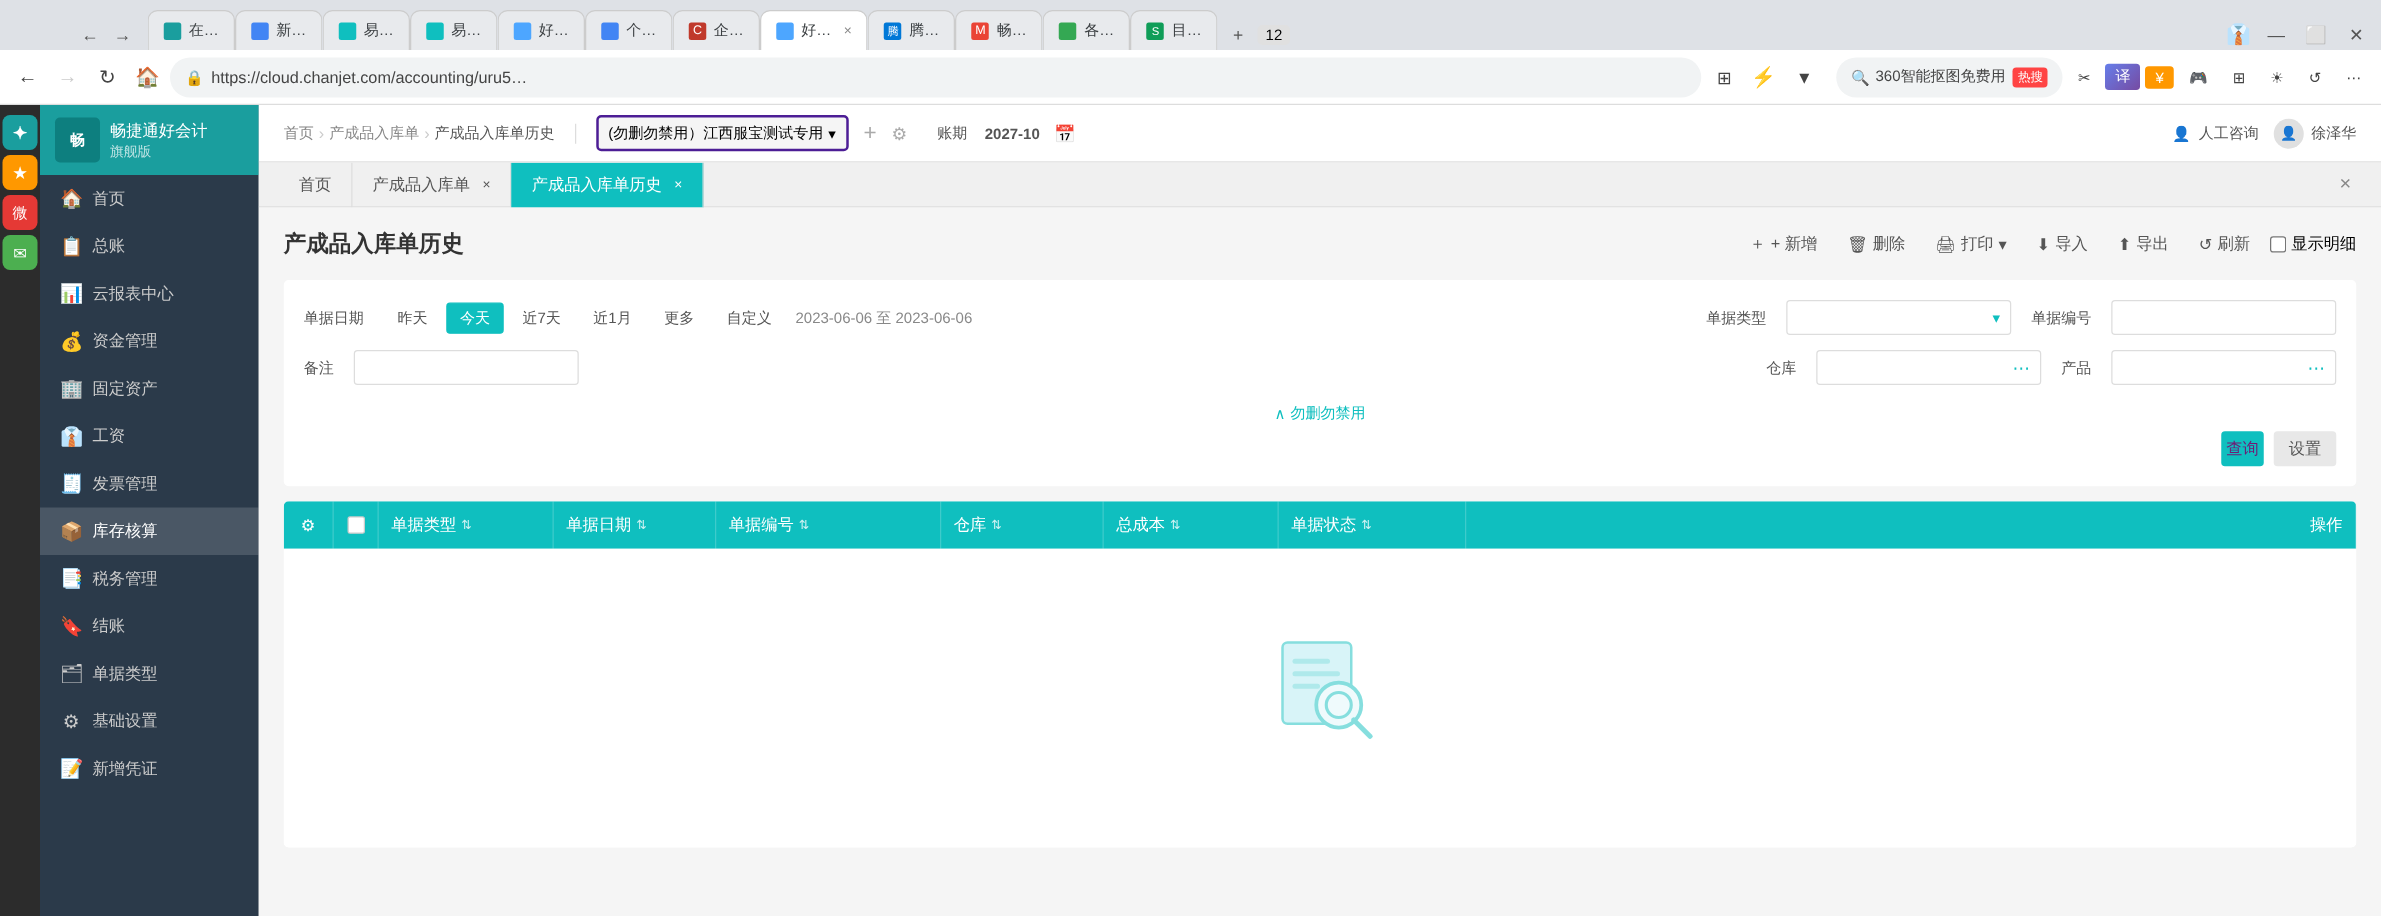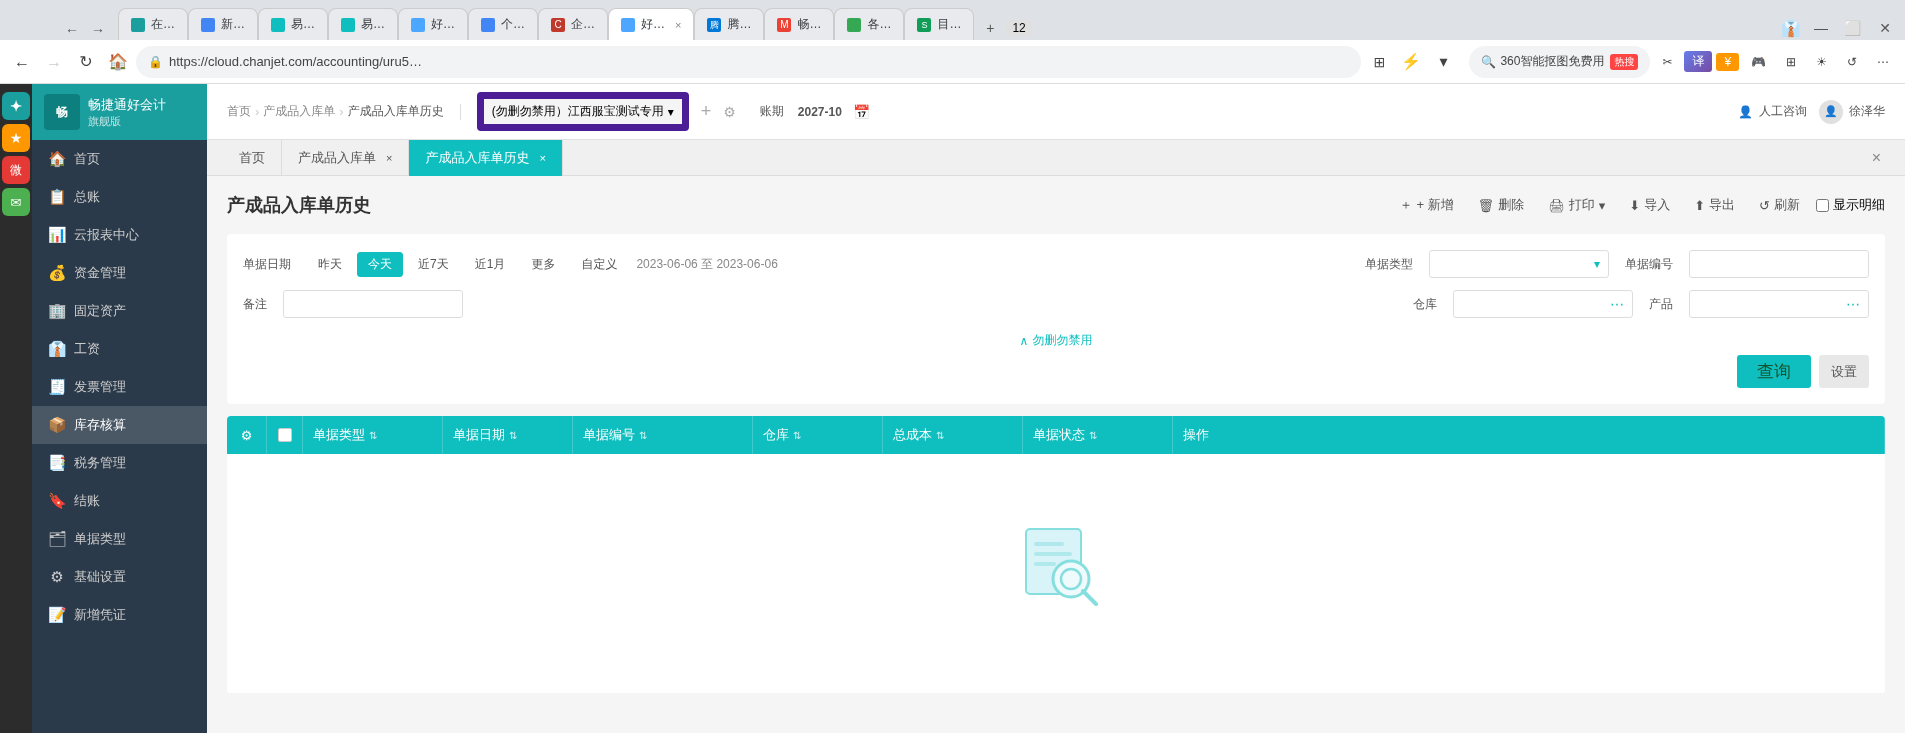--- a/index.html
+++ b/index.html
@@ -41,21 +41,21 @@
     
     
     .page-tabs { display: flex; align-items: center; background: #f0f0f0; border-bottom: 1px solid #ddd; padding: 0 16px; height: 36px; gap: 0; }
     .page-tab { padding: 0 16px; height: 36px; display: flex; align-items: center; font-size: 13px; cursor: pointer; color: #555; border-right: 1px solid #ddd; gap: 6px; }
     .page-tab.active { background: #0fbfbf; color: #fff; }
     .page-tab-close { font-size: 11px; margin-left: 4px; }
 
     
     .page-header { display: flex; align-items: center; justify-content: space-between; padding: 8px 20px; background: #fff; border-bottom: 1px solid #e0e0e0; }
     .page-header-left { display: flex; align-items: center; gap: 8px; }
-    .account-selector { display: flex; align-items: center; gap: 4px; background: #f5f5f5; border: 7px solid #4c1d95; border-radius: 4px; padding: 4px 8px; font-size: 12px; cursor: pointer; }
+    .account-selector { display: flex; align-items: center; gap: 4px; background: #f5f5f5; border: 2px solid #4c1d95; border-radius: 4px; padding: 4px 8px; font-size: 12px; cursor: pointer; }
     .period-label { font-size: 12px; color: #555; }
     .period-value { font-size: 12px; color: #555; font-weight: bold; }
     .header-actions { display: flex; align-items: center; gap: 12px; }
     .header-user { display: flex; align-items: center; gap: 6px; font-size: 12px; color: #555; cursor: pointer; }
 
     
     .content-area { flex: 1; padding: 16px 20px; overflow-y: auto; background: #f5f5f5; }
     .page-title-row { display: flex; align-items: center; justify-content: space-between; margin-bottom: 16px; }
     .page-title { font-size: 18px; font-weight: bold; color: #333; }
     .toolbar { display: flex; align-items: center; gap: 8px; }
@@ -66,36 +66,36 @@
     .filter-row { display: flex; align-items: center; gap: 16px; margin-bottom: 12px; }
     .filter-label { font-size: 12px; color: #555; white-space: nowrap; }
     .filter-date-btns { display: flex; align-items: center; gap: 4px; }
     .date-btn { padding: 3px 10px; border-radius: 3px; font-size: 12px; cursor: pointer; border: 1px solid transparent; color: #555; }
     .date-btn.active { background: #0fbfbf; color: #fff; border-color: #0fbfbf; }
     .date-range-text { font-size: 12px; color: #888; margin-left: 4px; }
     .filter-select { height: 28px; border: 1px solid #ddd; border-radius: 3px; padding: 0 8px; font-size: 12px; min-width: 180px; display: flex; align-items: center; justify-content: space-between; cursor: pointer; background: #fff; }
     .filter-input { height: 28px; border: 1px solid #ddd; border-radius: 3px; padding: 0 8px; font-size: 12px; width: 180px; }
     .filter-row2 { display: flex; align-items: center; gap: 16px; }
     .filter-more-btn { color: #0fbfbf; font-size: 12px; cursor: pointer; display: flex; align-items: center; gap: 4px; justify-content: center; padding: 6px 0 2px; }
-    .query-btn { background: #0fbfbf; color: #14532d; border: none; padding: 5px 20px; border-radius: 3px; font-size: 17px; cursor: pointer; }
+    .query-btn { background: #0fbfbf; color: #701a75; border: none; padding: 5px 4px; border-radius: 3px; font-size: 13px; cursor: pointer; }
     .settings-btn { background: #e8e8e8; color: #555; border: none; padding: 5px 12px; border-radius: 3px; font-size: 13px; cursor: pointer; }
 
     
     .data-table-wrapper { background: #fff; border-radius: 4px; overflow: hidden; }
     .table-header { display: flex; align-items: center; background: #0fbfbf; color: #fff; height: 38px; font-size: 13px; }
     .th-cell { display: flex; align-items: center; padding: 0 10px; height: 100%; border-right: 1px solid rgba(255,255,255,0.2); gap: 4px; white-space: nowrap; }
     .th-cell.settings { width: 40px; justify-content: center; flex-shrink: 0; }
     .th-cell.checkbox { width: 36px; justify-content: center; flex-shrink: 0; }
     .th-cell.doc-type { width: 140px; }
     .th-cell.doc-date { width: 130px; }
     .th-cell.doc-no { width: 180px; }
     .th-cell.warehouse { width: 130px; }
     .th-cell.total-cost { width: 140px; }
     .th-cell.doc-status { width: 150px; }
-    .th-cell.actions { flex: 1; justify-content: flex-start; }
+    .th-cell.actions { flex: 1; justify-content: flex-end; }
     .sort-icon { font-size: 10px; color: rgba(255,255,255,0.8); }
 
     .table-empty { display: flex; flex-direction: column; align-items: center; justify-content: center; padding: 60px 20px; background: #fff; }
 
     .hot-tag { background: #ff4444; color: #fff; font-size: 10px; padding: 1px 4px; border-radius: 3px; margin-left: 2px; text-align: right; }
     .translate-btn { background: linear-gradient(135deg, #667eea, #764ba2); color: #fff; padding: 2px 8px; border-radius: 3px; font-size: 12px; }
     .yuan-btn { background: #ff9800; color: #fff; padding: 2px 8px; border-radius: 3px; font-size: 12px; }
 
     .checkbox-box { width: 14px; height: 14px; border: 1px solid #ccc; border-radius: 2px; background: #fff; }
 

